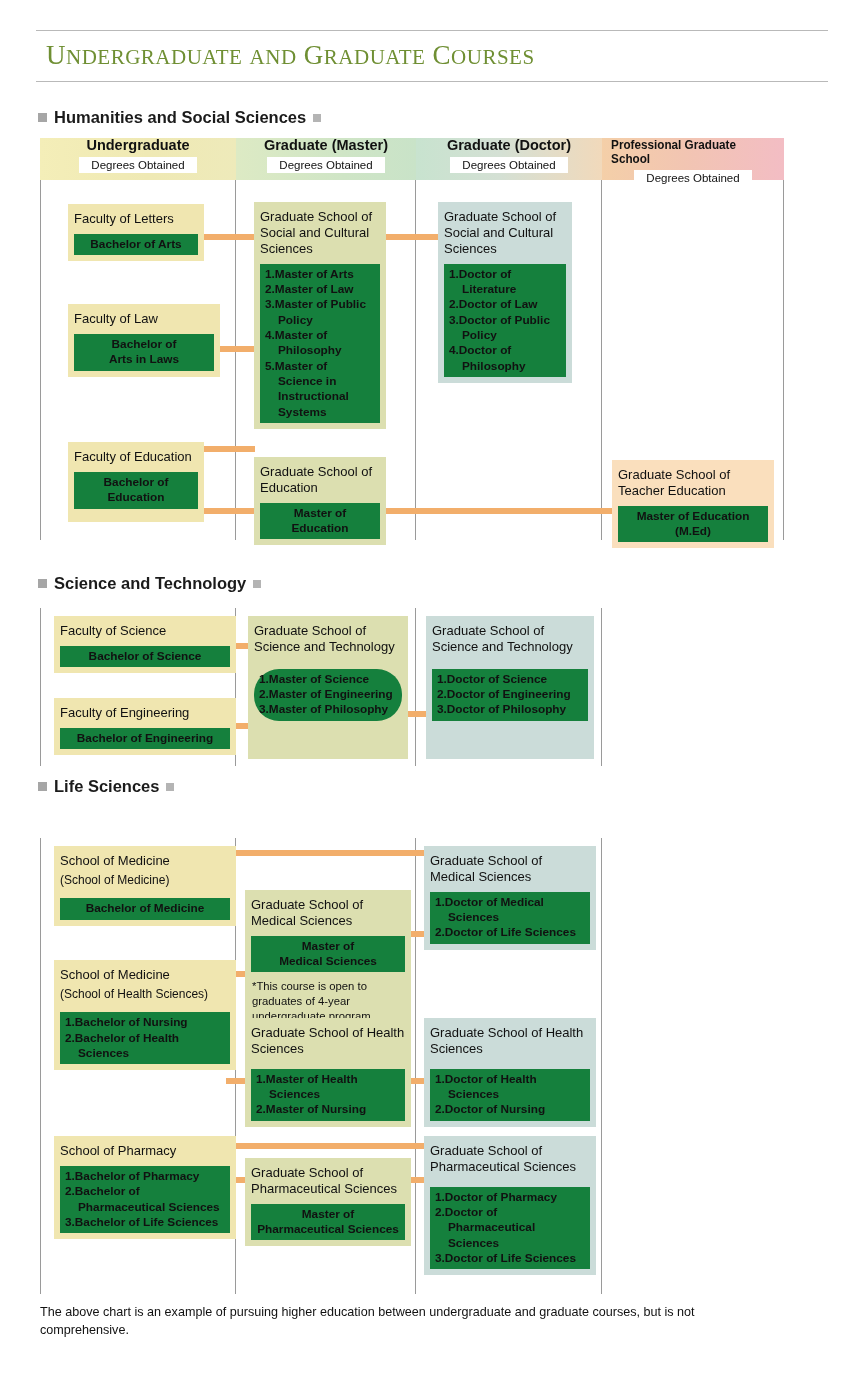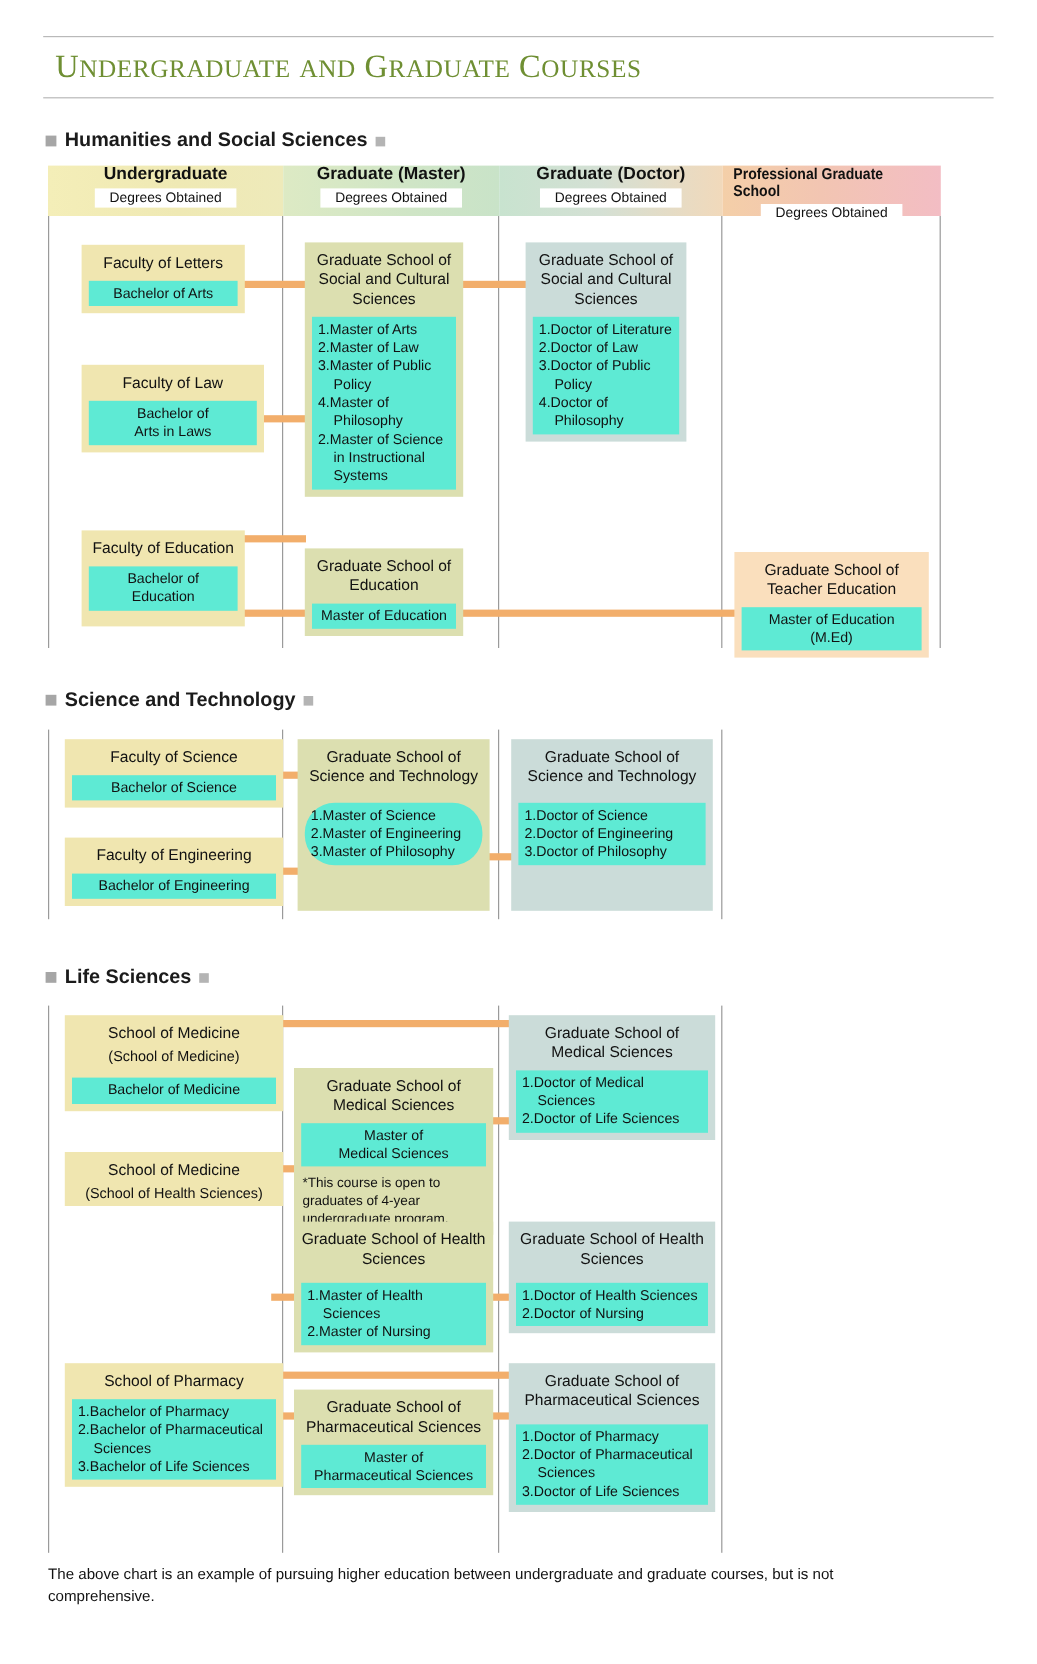--- a/index.html
+++ b/index.html
@@ -55,28 +55,29 @@
     padding:1px 12px;margin-top:3px;color:#111;
   }
   .hdr-u{background:linear-gradient(to right,#f4eeb8,#efe9b4 55%,#eeeaba);}
   .hdr-m{background:linear-gradient(to right,#ddeac4,#cfe5c6 60%,#c9e3c8);}
   .hdr-d2{background:linear-gradient(to right,#c8e3cf,#d4e0d4 45%,#f1d9bb);}
   .hdr-p{background:linear-gradient(to right,#f4cfa8,#f2c5b2 45%,#f3bdc4);}
 
   
   .box{position:absolute;box-sizing:border-box;}
   .box .bt{
-    text-align:center;font-size:13px;line-height:1.22;color:#111;
+    font-size:13px;line-height:1.22;color:#111;
     padding:7px 6px 4px 6px;
   }
   .box .bt.sub{font-size:12px;}
   .box .bd{
-    background:#5eead4;margin:3px 6px 6px 6px;
+    background:#15803d;margin:3px 6px 6px 6px;
     font-size:11.8px;line-height:1.3;color:#111;
     padding:3px 5px;
+    font-weight:bold;
   }
   .box .bd.ctr{text-align:center;}
   .box .bd.left{text-align:left;}
   .box.yellow{background:#f0e6b0;}
   .box.olive{background:#dcdfb0;}
   .box.teal{background:#cbdcd9;}
   .box.peach{background:#fadfbd;}
 
   ol.nums{margin:0;padding:0;list-style:none;}
   ol.nums li{
@@ -176,21 +177,21 @@
     </div>
 
     <div class="box olive" style="left:214px;top:64px;width:132px;">
       <div class="bt">Graduate School of Social and Cultural Sciences</div>
       <div class="bd left">
         <ol class="nums">
           <li>1.Master of Arts</li>
           <li>2.Master of Law</li>
           <li>3.Master of Public Policy</li>
           <li>4.Master of Philosophy</li>
-          <li>2.Master of Science in Instructional Systems</li>
+          <li>5.Master of Science in Instructional Systems</li>
         </ol>
       </div>
     </div>
 
     <div class="box olive" style="left:214px;top:294px;width:132px;margin-top:25px;">
       <div class="bt">Graduate School of Education</div>
       <div class="bd ctr">
         <div>Master of Education</div>
       </div>
     </div>
@@ -261,21 +262,21 @@
       <div class="bd left" style="margin-top:10px;">
         <ol class="nums">
           <li>1.Doctor of Science</li>
           <li>2.Doctor of Engineering</li>
           <li>3.Doctor of Philosophy</li>
         </ol>
       </div>
     </div>
   </div>
 
-  <div class="sec-head" style="left:38px;top:805px;">
+  <div class="sec-head" style="left:38px;top:777px;">
     <span class="sq"></span>
     <span>Life Sciences</span>
     <span class="sq sm"></span>
   </div>
 
   <div class="chart" style="left:40px;top:838px;width:562px;height:456px;">
     <div class="colsep" style="left:0px;top:0px;height:456px;"></div>
     <div class="colsep" style="left:195px;top:0px;height:456px;"></div>
     <div class="colsep" style="left:375px;top:0px;height:456px;"></div>
     <div class="colsep" style="left:561px;top:0px;height:456px;"></div>
@@ -293,20 +294,26 @@
       <div class="bt">School of Medicine</div>
       <div class="bt sub" style="padding:0 6px 4px 6px;">(School of Medicine)</div>
       <div class="bd ctr" style="margin-top:7px;">
         <div>Bachelor of Medicine</div>
       </div>
     </div>
 
     <div class="box yellow" style="left:14px;top:122px;width:182px;">
       <div class="bt">School of Medicine</div>
       <div class="bt sub" style="padding:0 6px 4px 6px;">(School of Health Sciences)</div>
+      <div class="bd left" style="margin-top:7px;">
+        <ol class="nums">
+          <li>1.Bachelor of Nursing</li>
+          <li>2.Bachelor of Health Sciences</li>
+        </ol>
+      </div>
     </div>
 
     <div class="box yellow" style="left:14px;top:298px;width:182px;">
       <div class="bt">School of Pharmacy</div>
       <div class="bd left">
         <ol class="nums">
           <li>1.Bachelor of Pharmacy</li>
           <li>2.Bachelor of Pharmaceutical Sciences</li>
           <li>3.Bachelor of Life Sciences</li>
         </ol>

